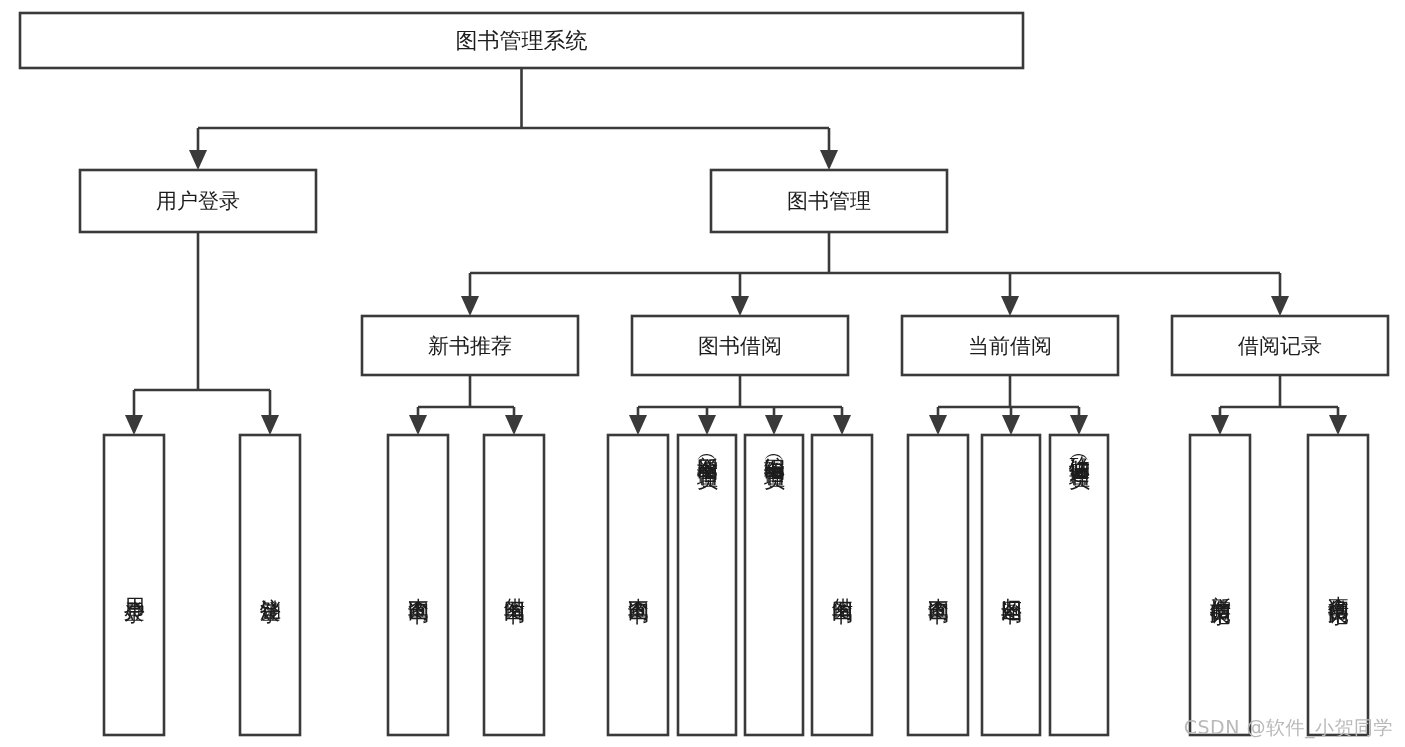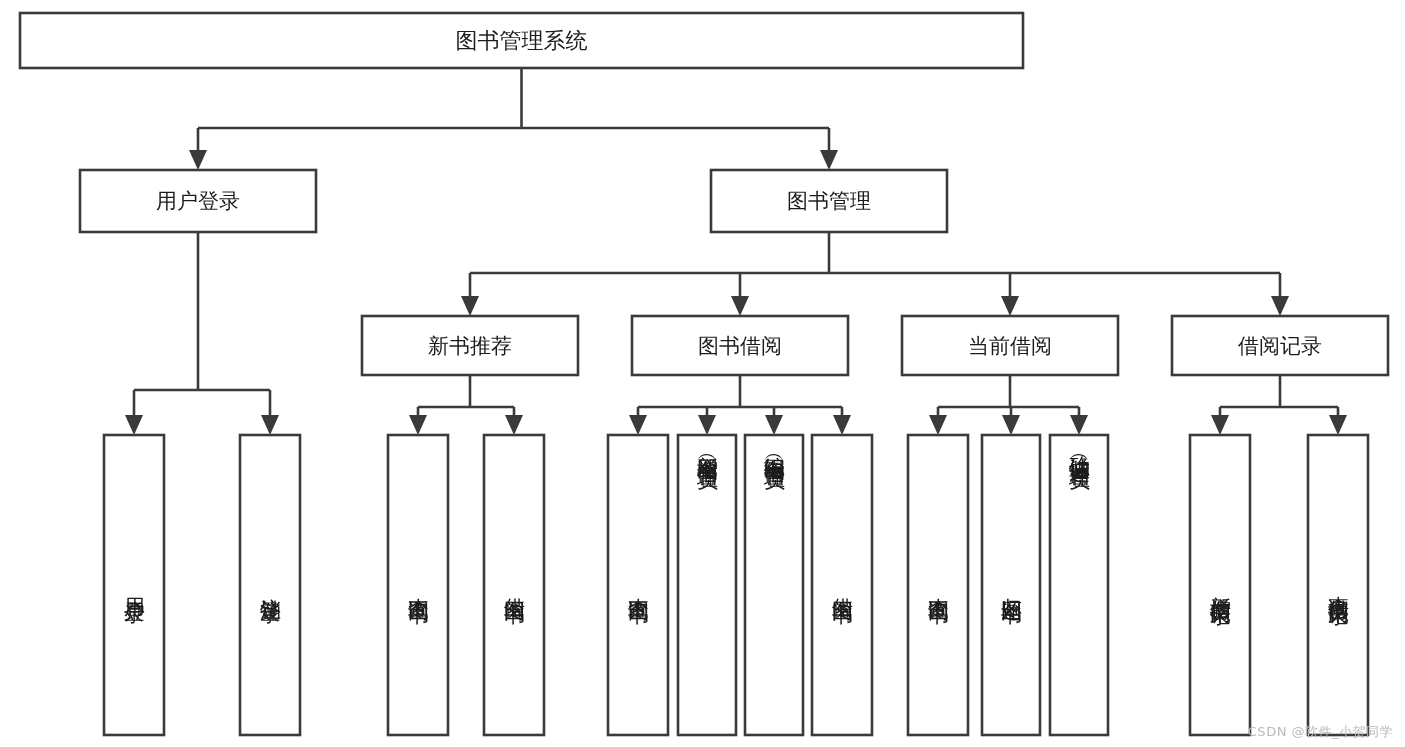--- a/index.html
+++ b/index.html
@@ -67,21 +67,21 @@
     letter-spacing: 2px;
     color: #1c1c1c;
     white-space: nowrap;
     text-align: center;
   }
   .watermark {
     position: absolute;
     right: 12px;
     bottom: 6px;
     font-family: "DejaVu Sans", "Liberation Sans", sans-serif;
-    font-size: 13px;
+    font-size: 19px;
     color: #b9b9b9;
     letter-spacing: 0.5px;
     white-space: nowrap;
   }
 </style>
 </head>
 <body>
 
 <div id="diagram-root">
   <svg class="flow" id="flow-svg" viewBox="0 0 1405 747">

